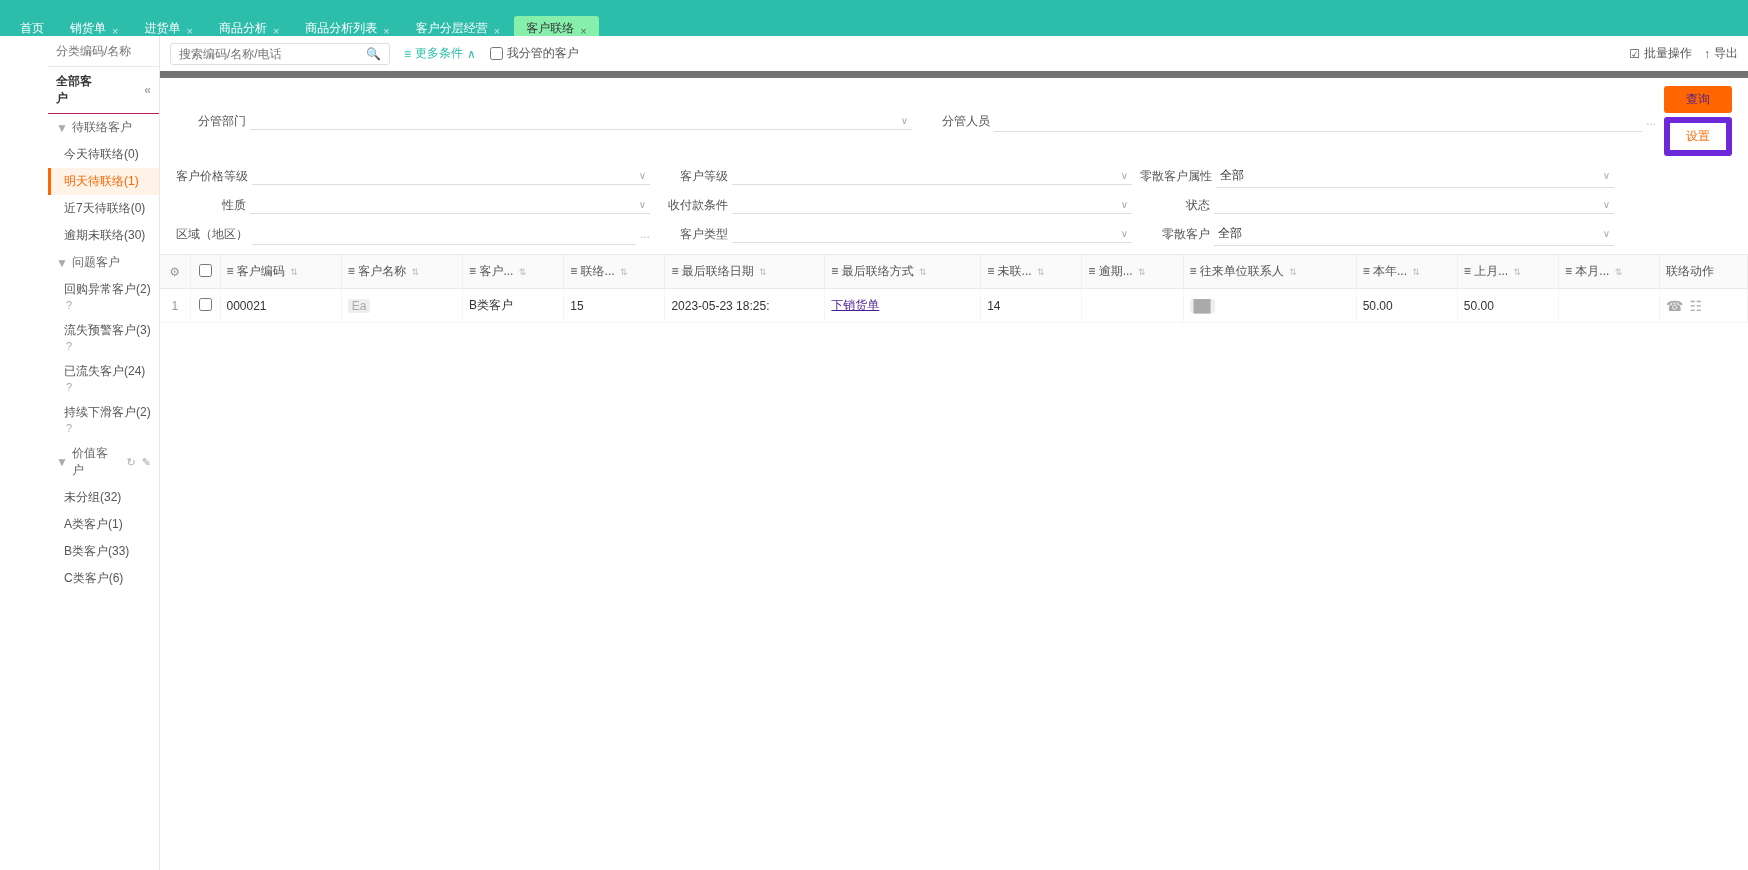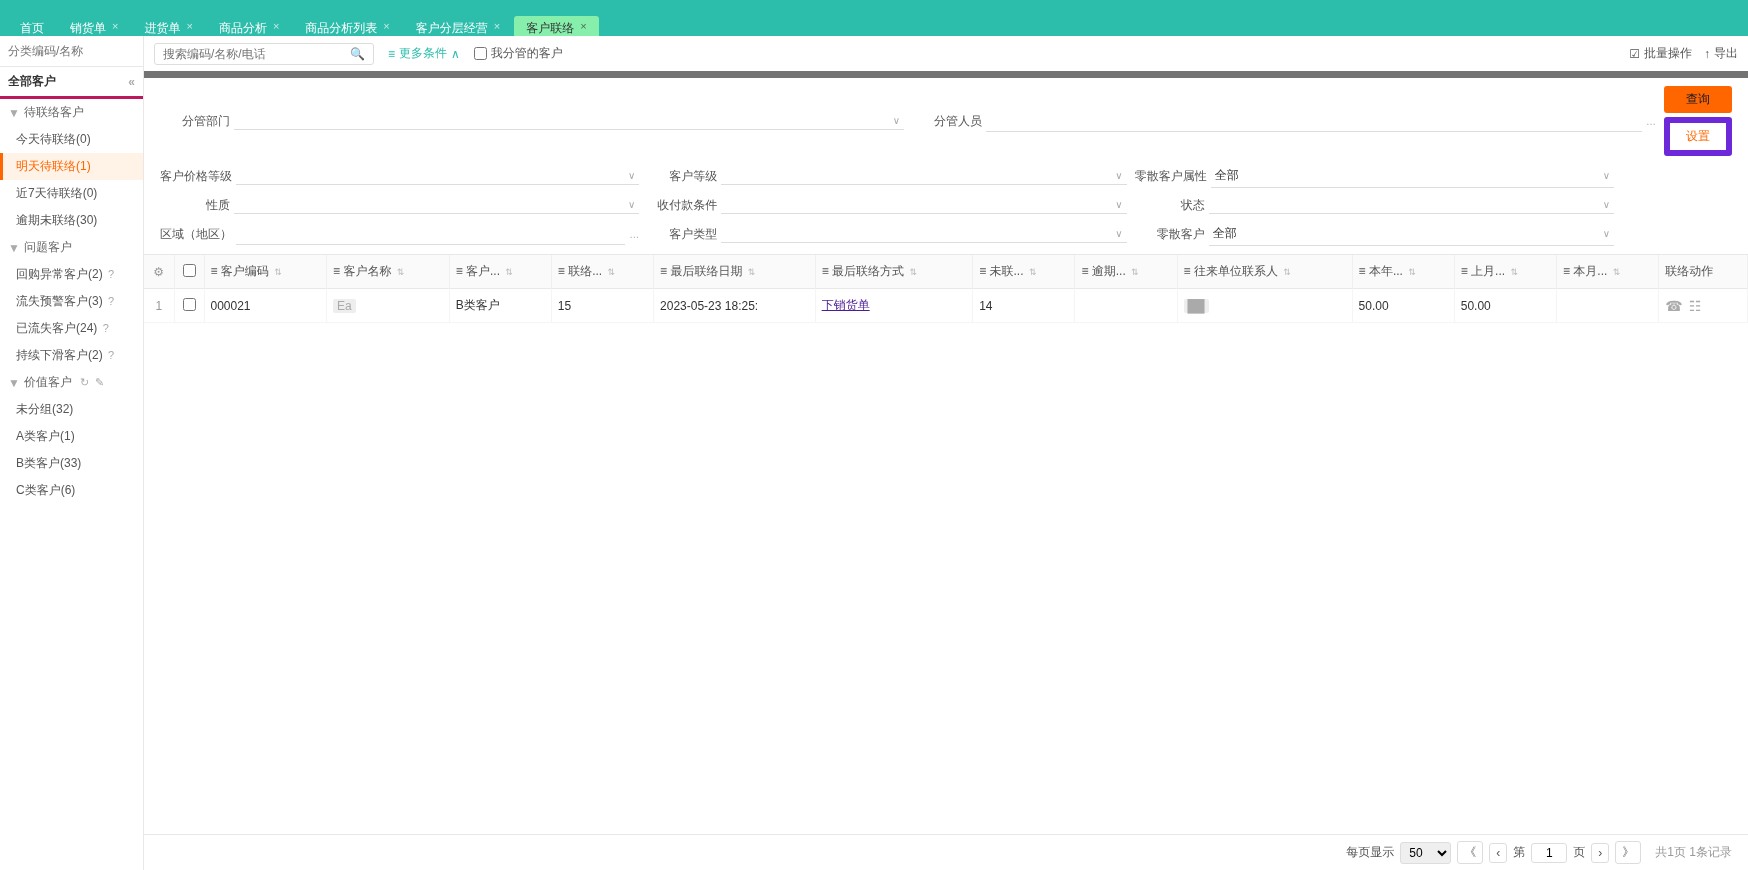--- a/index.html
+++ b/index.html
@@ -15,37 +15,38 @@
       gap: 2px;
     }
     .nav-item {
       color: #fff;
       padding: 4px 12px;
       cursor: pointer;
       border-radius: 3px 3px 0 0;
       font-size: 13px;
       white-space: nowrap;
       display: flex;
-      align-items: flex-start;
+      align-items: flex-end;
       gap: 4px;
       margin-top: 20px;
     }
     .nav-item.active { background: #86efac; color: #333; }
     .nav-item .close-x { font-size: 11px; opacity: 0.7; margin-left: 2px; }
 
     
     .layout { display: flex; height: calc(100vh - 36px); }
 
     
     .sidebar {
-      width: 144px;
+      width: 160px;
       background: #fff;
       border-right: 1px solid #e8e8e8;
       overflow-y: auto;
       flex-shrink: 0;
+      padding-left: 48px;
     }
     .sidebar-search {
       display: flex;
       align-items: center;
       padding: 8px;
       border-bottom: 1px solid #e8e8e8;
       gap: 4px;
     }
     .sidebar-search input {
       flex: 1;
@@ -55,21 +56,21 @@
       color: #999;
     }
 
     .sidebar-section-header {
       display: flex;
       align-items: center;
       justify-content: space-between;
       padding: 6px 8px;
       font-weight: bold;
       color: #333;
-      border-bottom: 3px solid #be185d;
+      border-bottom: 1px solid #be185d;
       gap: 44px;
     }
     .sidebar-section-header .collapse-icon { color: #aaa; cursor: pointer; }
 
     .sidebar-group-label {
       display: flex;
       align-items: center;
       padding: 5px 8px;
       color: #666;
       font-size: 12px;
@@ -182,21 +183,21 @@
       padding: 3px 4px;
       justify-content: space-between;
       cursor: pointer;
       color: #333;
     }
     .filter-select .chevron { color: #aaa; font-size: 10px; }
     .filter-more { color: #aaa; cursor: pointer; font-size: 10px; white-space: nowrap; }
 
     .btn-query {
       background: #f60;
-      color: #0f172a;
+      color: #4c1d95;
       border: none;
       border-radius: 3px;
       padding: 5px 16px;
       cursor: pointer;
       font-size: 12px;
       font-family: Liberation Serif, serif;
     }
     .btn-setting {
       background: #fff;
       color: #f60;
@@ -616,32 +617,14 @@
               <div class="action-icons">
                 <span class="action-icon">☎</span>
                 <span class="action-icon">☷</span>
               </div>
             </td>
           </tr>
         </tbody>
       </table>
     </div>
 
-    <div class="footer">
-      <div class="footer-page-info">
-        <span>每页显示</span>
-        <select class="page-select">
-          <option>50</option>
-          <option>100</option>
-          <option>200</option>
-        </select>
-        <button class="page-btn">《</button>
-        <button class="page-btn">‹</button>
-        <span>第</span>
-        <input class="page-input" type="text" value="1" style="">
-        <span>页</span>
-        <button class="page-btn">›</button>
-        <button class="page-btn">》</button>
-        <span class="total-info">共1页 1条记录</span>
-      </div>
-    </div>
   </div>
 </div>
 
 </body></html>

